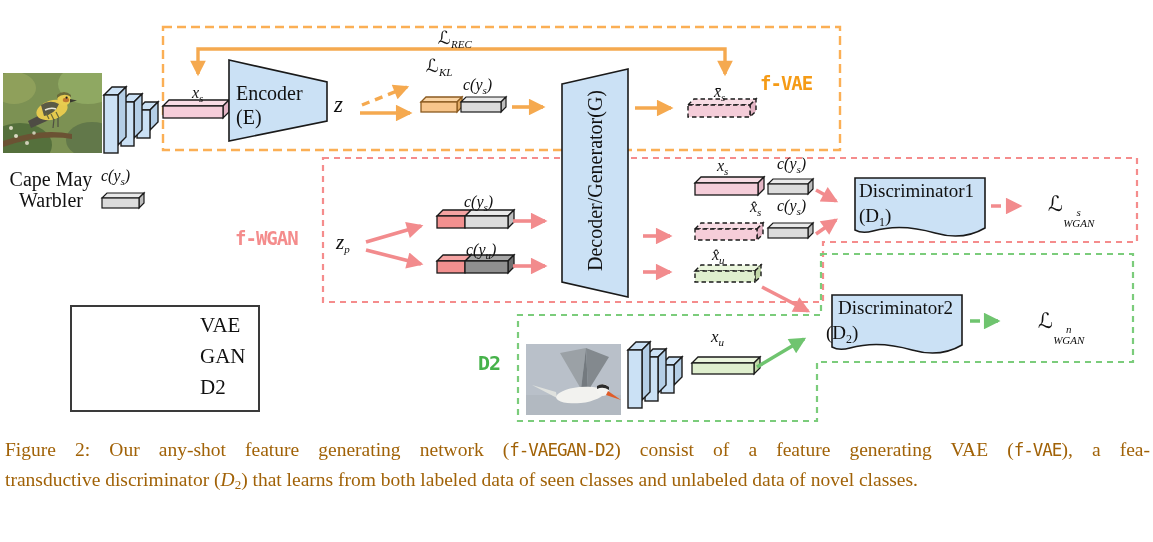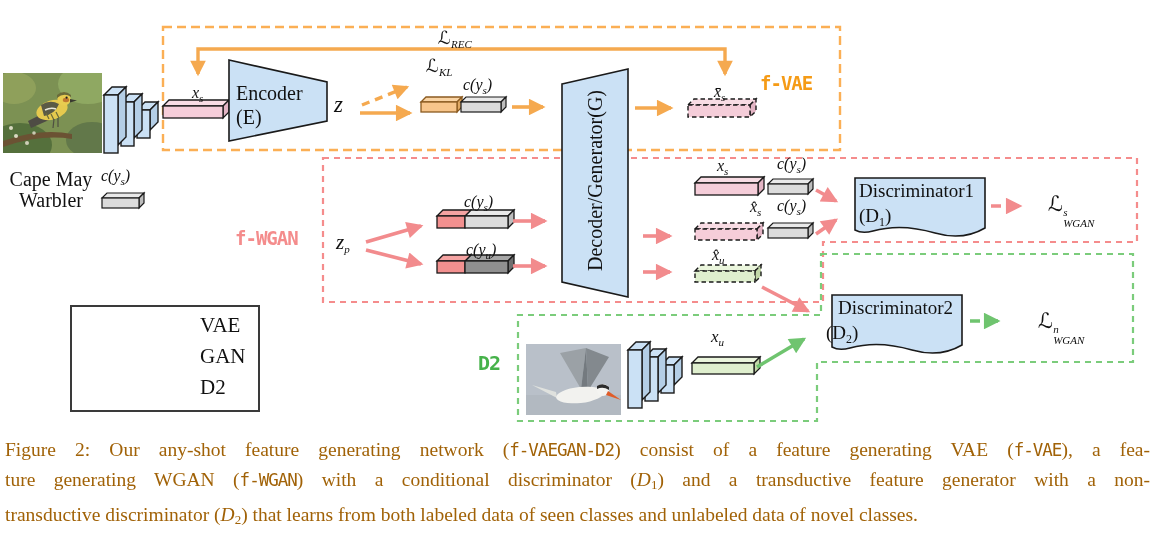--- a/index.html
+++ b/index.html
@@ -3,21 +3,21 @@
 <meta charset="utf-8">
 <style>
   html,body{margin:0;padding:0;background:#ffffff;}
   #stage{position:relative;width:1153px;height:542px;background:#ffffff;overflow:hidden;
          font-family:"Liberation Serif",serif;}
   #diagram-svg{position:absolute;left:0;top:0;}
   .lbl{position:absolute;color:#111;white-space:nowrap;line-height:1.05;}
   .math{font-family:"Liberation Serif",serif;font-style:italic;font-size:16px;}
   .math sub{font-size:11px;vertical-align:-0.32em;font-style:italic;}
   .cal{font-family:"DejaVu Sans","DejaVu Serif",serif;font-style:italic;font-size:18px;}
-  .calrow{font-family:"Liberation Serif",serif;}
+  .calrow{font-family:"Liberation Serif",serif;text-align:center;}
   .calrow sub{font-size:11px;font-style:italic;vertical-align:-0.35em;}
   .supsub{display:inline-flex;flex-direction:column;font-size:11px;line-height:1.0;
           vertical-align:-0.45em;font-style:italic;font-family:"Liberation Serif",serif;}
   .rm{font-family:"Liberation Serif",serif;font-size:20px;}
   .rm19{font-family:"Liberation Serif",serif;font-size:19px;}
   .rm19 sub{font-size:12px;vertical-align:-0.3em;}
   .mono{font-family:"DejaVu Sans Mono","Liberation Mono",monospace;font-weight:bold;
         font-size:19px;letter-spacing:-1px;}
   .rot{transform:rotate(-90deg);transform-origin:center center;text-align:center;}
   .legend-box{position:absolute;left:70px;top:305px;width:186px;height:103px;
@@ -289,17 +289,16 @@
 
 <div class="lbl mono" style="left:478px;top:353px;font-size:20px;color:#46B24A;">D2</div>
 <div class="lbl math" style="left:711px;top:328px;font-size:17px;"><span>x</span><sub>u</sub></div>
 
 <div class="lbl rm" style="left:200px;top:314px;font-size:21px;">VAE</div>
 <div class="lbl rm" style="left:200px;top:345px;font-size:21px;">GAN</div>
 <div class="lbl rm" style="left:200px;top:376px;font-size:21px;">D2</div>
 
 <div class="caption">
   <div class="jl"><span>Figure 2: Our any-shot feature generating network (</span><span class="cap-mono">f-VAEGAN-D2</span><span>) consist of a feature generating VAE (</span><span class="cap-mono">f-VAE</span><span>), a fea-</span></div>
-  <div class="jl"><span>ture generating WGAN (</span><span class="cap-mono">f-WGAN</span><span>) with a conditional discriminator (</span><span class="cap-it">D</span><sub class="cap-sub">1</sub><span>) and a transductive feature generator with a non-</span></div>
   <div><span>transductive discriminator (</span><span class="cap-it">D</span><sub class="cap-sub">2</sub><span>) that learns from both labeled data of seen classes and unlabeled data of novel classes.</span></div>
 </div>
 
 </div>
 
 </body></html>

